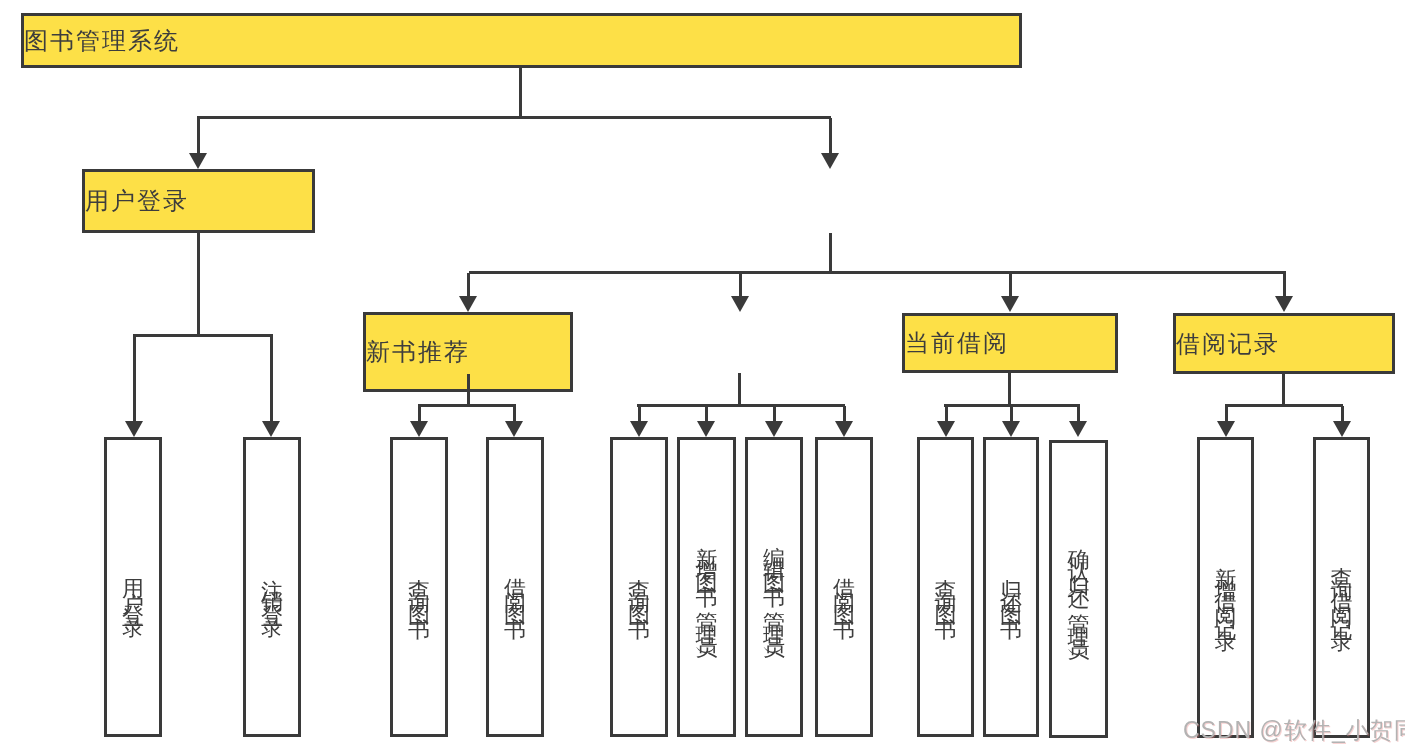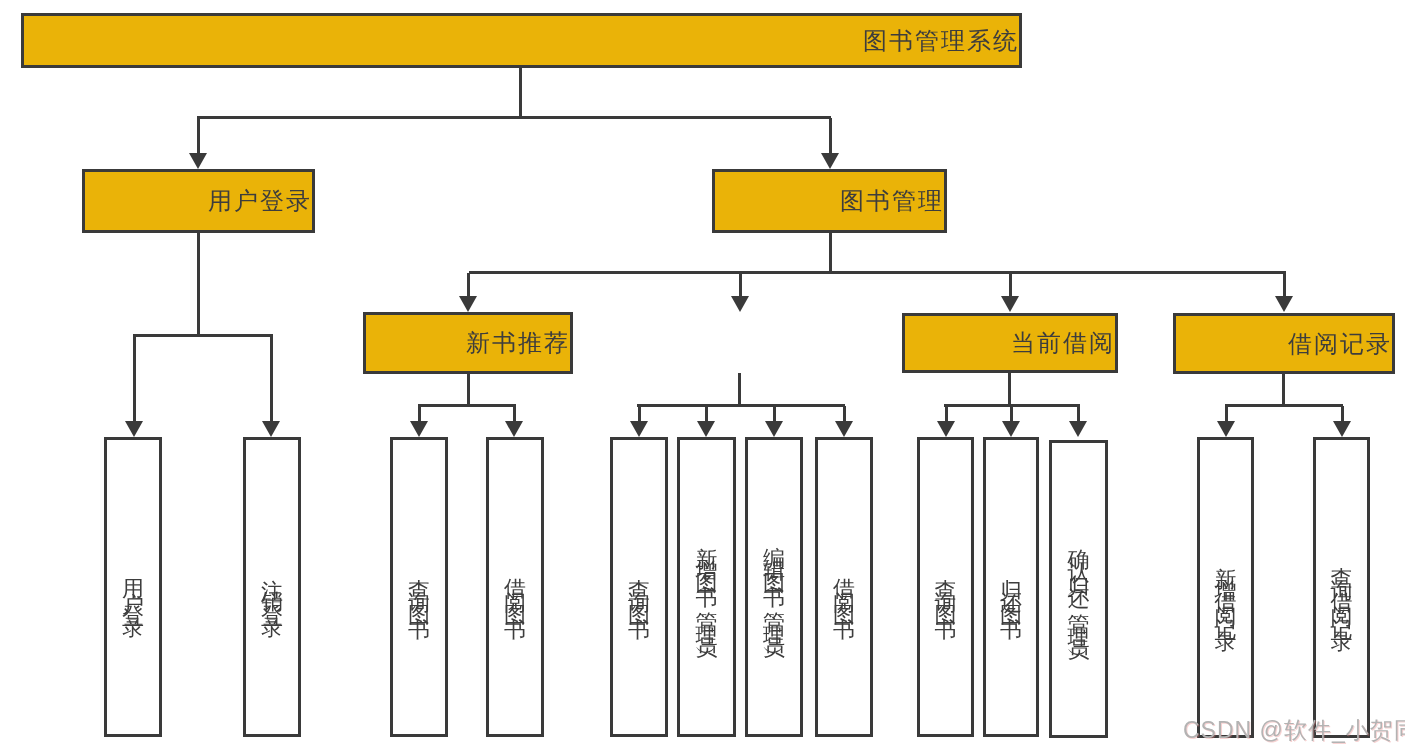--- a/index.html
+++ b/index.html
@@ -7,22 +7,22 @@
     --text:#3d3d3d;
     --wm:#b3b3b3;
     --bg:#ffffff;
   }
   html,body{margin:0;padding:0;background:var(--bg);}
   .stage{
     position:relative;width:1405px;height:747px;background:var(--bg);
     font-family:"Liberation Sans","DejaVu Sans",sans-serif;overflow:hidden;
   }
   .box{
-    position:absolute;border:3px solid var(--line);background:#eab308;
-    display:flex;align-items:center;justify-content:flex-end;
+    position:absolute;border:3px solid var(--line);background:#fde047;
+    display:flex;align-items:center;justify-content:flex-start;
     font-size:24px;color:var(--text);letter-spacing:2px;box-sizing:border-box;
   }
   .vbox{
     position:absolute;border:3px solid var(--line);background:#fff;
     display:flex;align-items:center;justify-content:center;
     writing-mode:vertical-rl;text-orientation:mixed;
     font-size:22px;line-height:1;letter-spacing:13px;color:var(--text);
     box-sizing:border-box;
   }
   .hline,.vline{position:absolute;background:var(--line);}
@@ -55,23 +55,20 @@
     <div class="head"></div>
   </div>
   <div class="arrow" style="left:821px;top:118px;width:18px;height:51px;">
     <div class="shaft"></div>
     <div class="head"></div>
   </div>
 
   <div class="box" style="left:82px;top:169px;width:233px;height:64px;">
     <span>用户登录</span>
   </div>
-  <div class="box" style="left:712px;top:169px;width:235px;height:64px;">
-    <span>图书管理</span>
-  </div>
 
   <div class="vline" style="left:197px;top:233px;width:3px;height:102px;"></div>
   <div class="hline" style="left:133px;top:334px;width:140px;height:3px;"></div>
   <div class="arrow" style="left:125px;top:336px;width:18px;height:101px;">
     <div class="shaft"></div>
     <div class="head"></div>
   </div>
   <div class="arrow" style="left:262px;top:336px;width:18px;height:101px;">
     <div class="shaft"></div>
     <div class="head"></div>
@@ -89,21 +86,21 @@
   </div>
   <div class="arrow" style="left:1001px;top:273px;width:18px;height:39px;">
     <div class="shaft"></div>
     <div class="head"></div>
   </div>
   <div class="arrow" style="left:1275px;top:273px;width:18px;height:39px;">
     <div class="shaft"></div>
     <div class="head"></div>
   </div>
 
-  <div class="box" style="left:363px;top:312px;width:210px;height:62px;">
+  <div class="box" style="left:363px;top:312px;width:210px;height:80px;">
     <span>新书推荐</span>
   </div>
   <div class="box" style="left:1173px;top:313px;width:222px;height:61px;">
     <span>借阅记录</span>
   </div>
   <div class="box" style="left:902px;top:313px;width:216px;height:60px;">
     <span>当前借阅</span>
   </div>
 
   <div class="vline" style="left:467px;top:374px;width:3px;height:33px;"></div>

